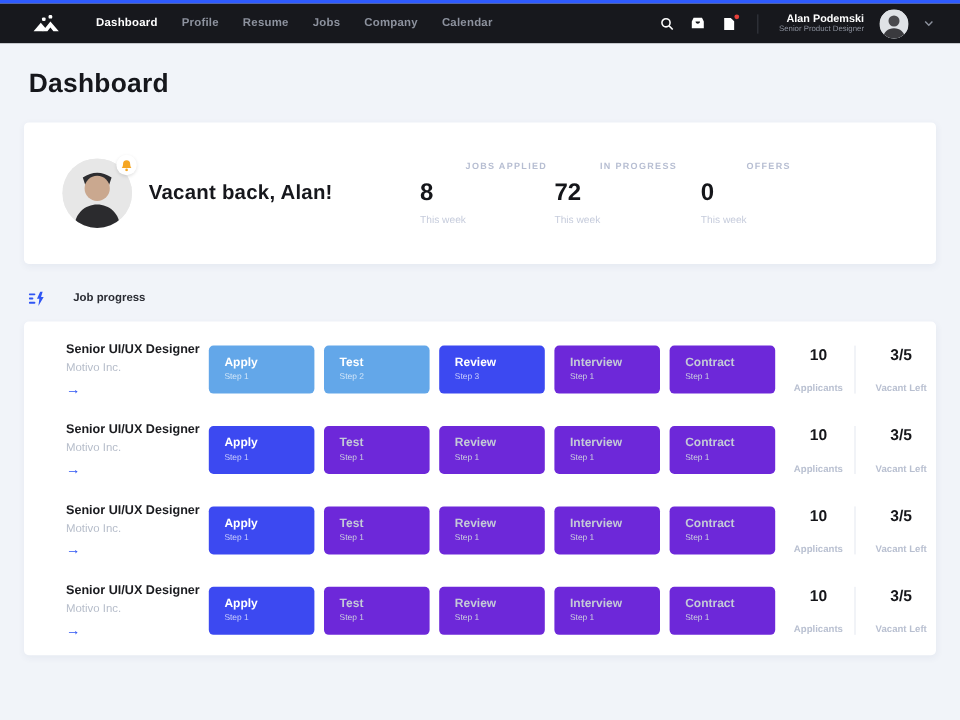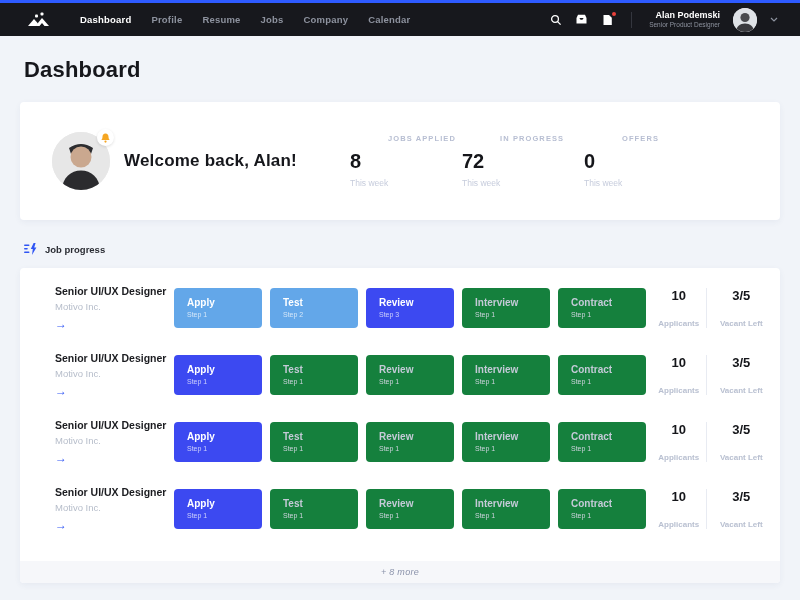--- a/index.html
+++ b/index.html
@@ -42,40 +42,40 @@
   .stats { display:flex; flex:1; padding-left:16px; }
   .stat { width:112px; }
   .stat:nth-child(2){ width:122px; }
   .stat:nth-child(3){ width:88px; }
   .stat:last-child { width:auto; }
   .stat-label { font-size:7.5px; font-weight:bold; letter-spacing:1.1px; color:#b7bed2;margin-left:38px; }
   .stat-value { font-size:20px; font-weight:bold; color:#15161a; margin:7px 0 5px; }
   .stat-sub { font-size:8.5px; color:#c6ccdc; }
 
   
-  .section-label { display:flex; align-items:center; gap:8px; margin:23px 4px 13px; }
+  .section-label { display:flex; gap:24px; margin:23px 4px 13px; }
   .section-title { font-size:9.5px; font-weight:bold; color:#2a2c33; }
 
   
-  .jobs-card { display:flex; flex-direction:column; overflow:hidden;gap:15px; }
+  .jobs-card { display:flex; flex-direction:row; overflow:hidden;gap:15px; }
   .job-rows { padding:6px 0 4px; }
   .job-row { height:67px; display:flex; align-items:center; padding:0 14px 0 35px; }
   .job-info { width:112px; flex:none; }
   .job-title { font-size:10.5px; font-weight:bold; color:#1b1c20; }
   .job-company { font-size:9.5px; color:#b6bdca; margin-top:4px; }
   .job-arrow { font-size:12px; color:#2f55f4; margin-top:6px; cursor:pointer; line-height:1; }
   .steps { display:flex; gap:8px; margin-left:7px; }
   .step-chip { width:88px; height:40px; border-radius:4px; display:flex; flex-direction:column; justify-content:center; padding-left:13px; gap:3px; cursor:pointer; }
   .step-chip .step-name { font-size:10px; font-weight:bold; }
   .step-chip .step-sub { font-size:7px; }
   .step-chip.light { background:var(--light-blue,#63a7e9); }
   .step-chip.active { background:var(--blue,#3c49f1); }
   .step-chip.light .step-name, .step-chip.active .step-name { color:#ffffff; }
   .step-chip.light .step-sub, .step-chip.active .step-sub { color:rgba(255,255,255,.72); }
-  .step-chip.idle { background:#15803d; }
+  .step-chip.idle { background:#6d28d9; }
   .step-chip.idle .step-name { color:#c4cad7; }
   .step-chip.idle .step-sub { color:#ced3de; }
   .count-col { width:56px; text-align:center; margin-left:8px; }
   .count-num { font-size:13px; font-weight:bold; color:#15161a; }
   .count-lbl { font-size:8px; color:#b9c0d1; margin-top:16px;font-weight:bold; }
   .v-div { width:1px; height:40px; background:#e8ebf2; margin:0 2px; flex:none; }
   .jobs-footer { height:22px; background:#f6f7fa; display:flex; align-items:center; justify-content:center; cursor:pointer;font-style:italic; }
   .more-label { font-size:9px; color:#8b93ab; letter-spacing:.3px; }
 </style>
 </head>
@@ -153,21 +153,21 @@
             </svg>
         </div>
         <div class="bell-badge">
           <svg width="9" height="10" viewBox="0 0 9 10">
               <path d="M4.5 0.6 c1.9 0 3 1.4 3 3.2 0 2 .8 2.8 1.2 3.2 H.3 c.4-.4 1.2-1.2 1.2-3.2 0-1.8 1.1-3.2 3-3.2 Z" fill="#f5a623"></path>
               <circle cx="4.5" cy="8.6" r="1.1" fill="#f5a623"></circle>
             </svg>
         </div>
       </div>
       <div class="welcome-text">
-        <div class="welcome-title">Welcome back, Alan!</div>
+        <div class="welcome-title">Vacant back, Alan!</div>
       </div>
       <div class="stats">
         <div class="stat">
           <div class="stat-label">JOBS APPLIED</div>
           <div class="stat-value">8</div>
           <div class="stat-sub">This week</div>
         </div>
         <div class="stat">
           <div class="stat-label">IN PROGRESS</div>
           <div class="stat-value">72</div>

